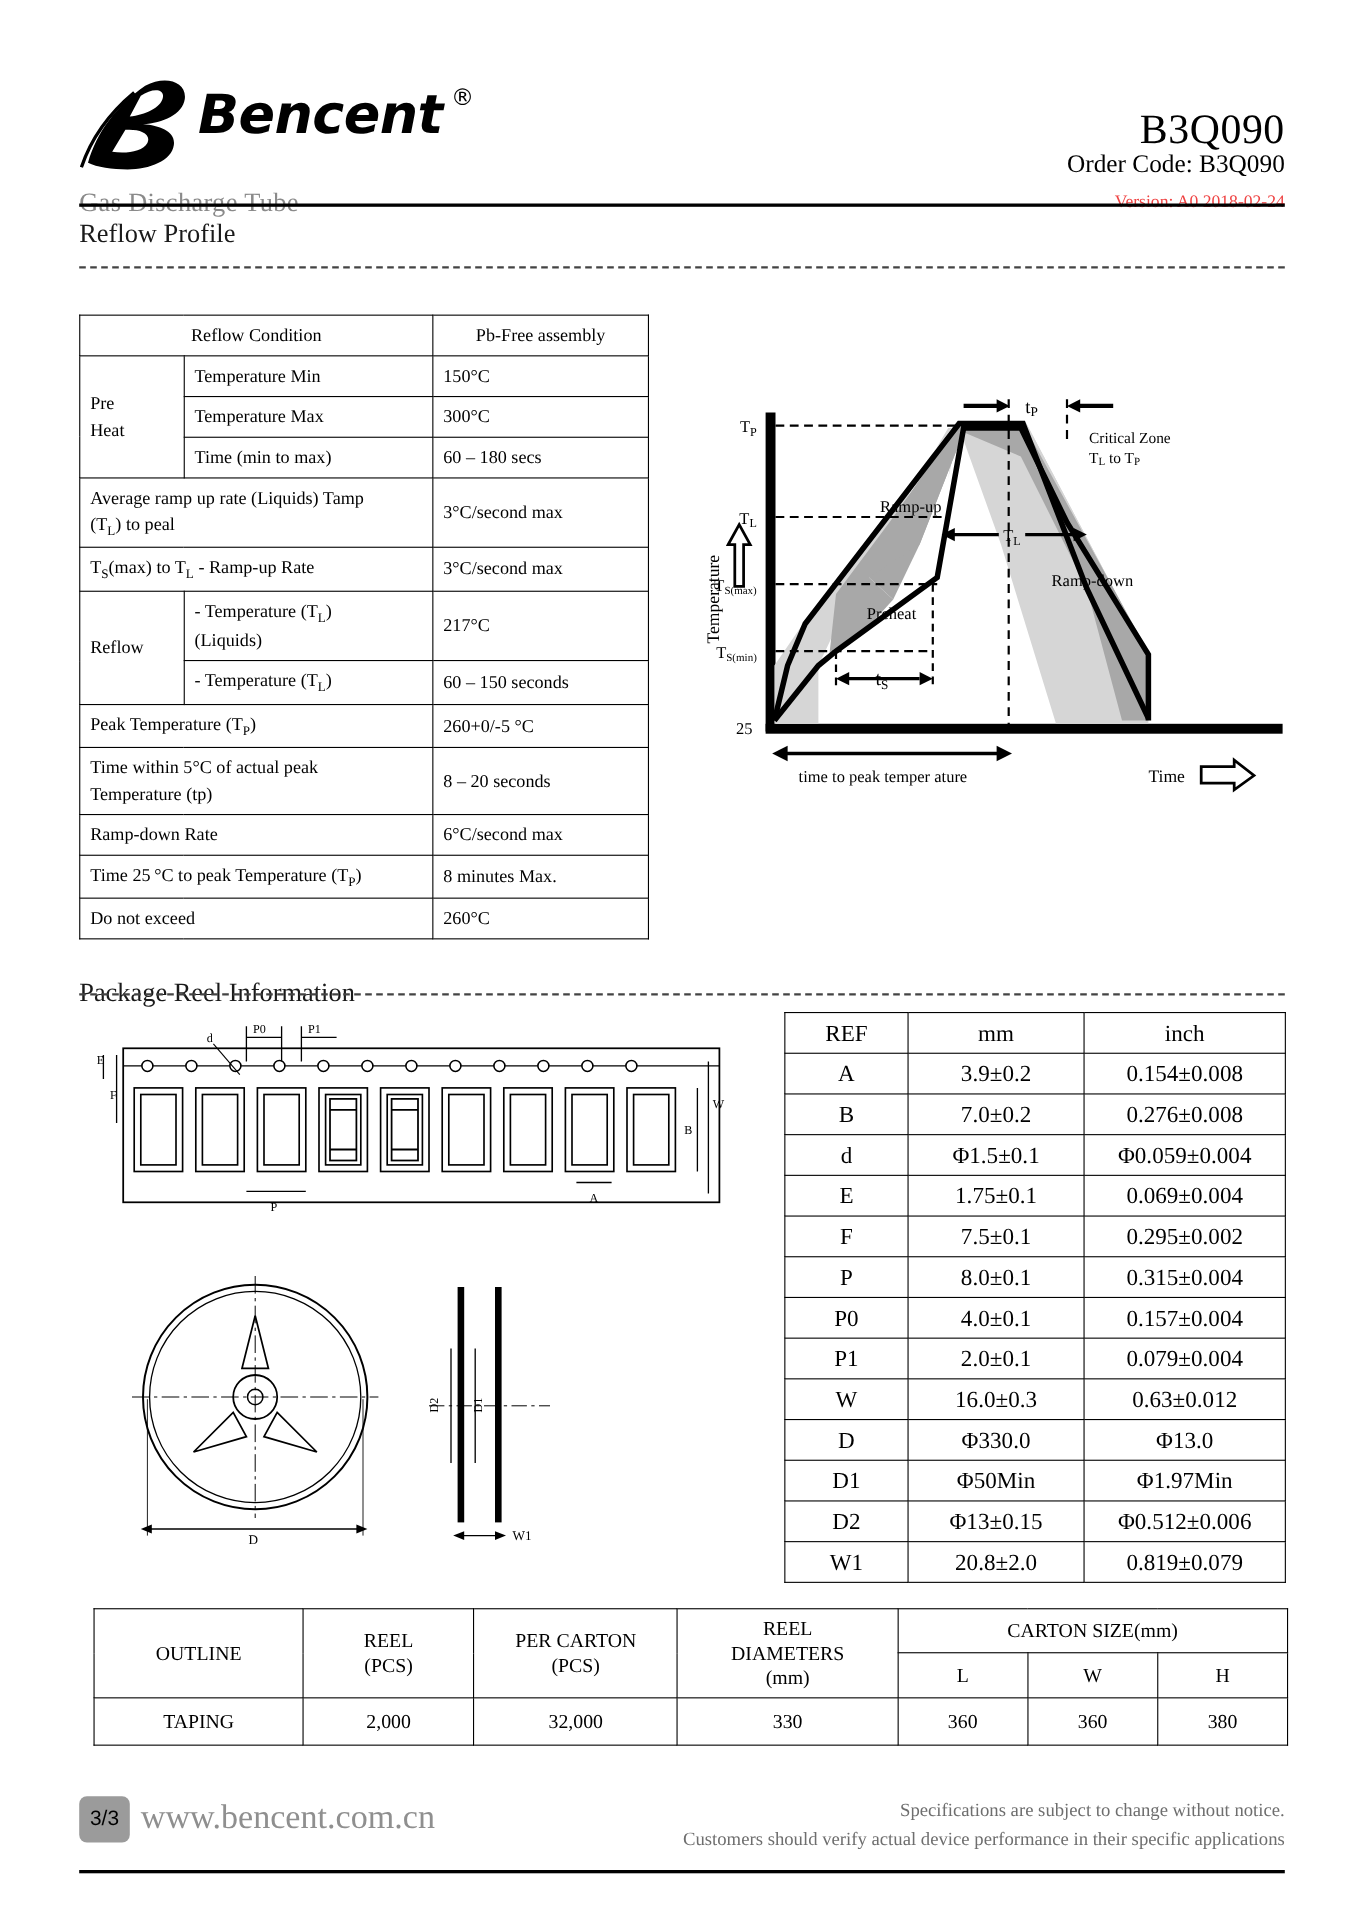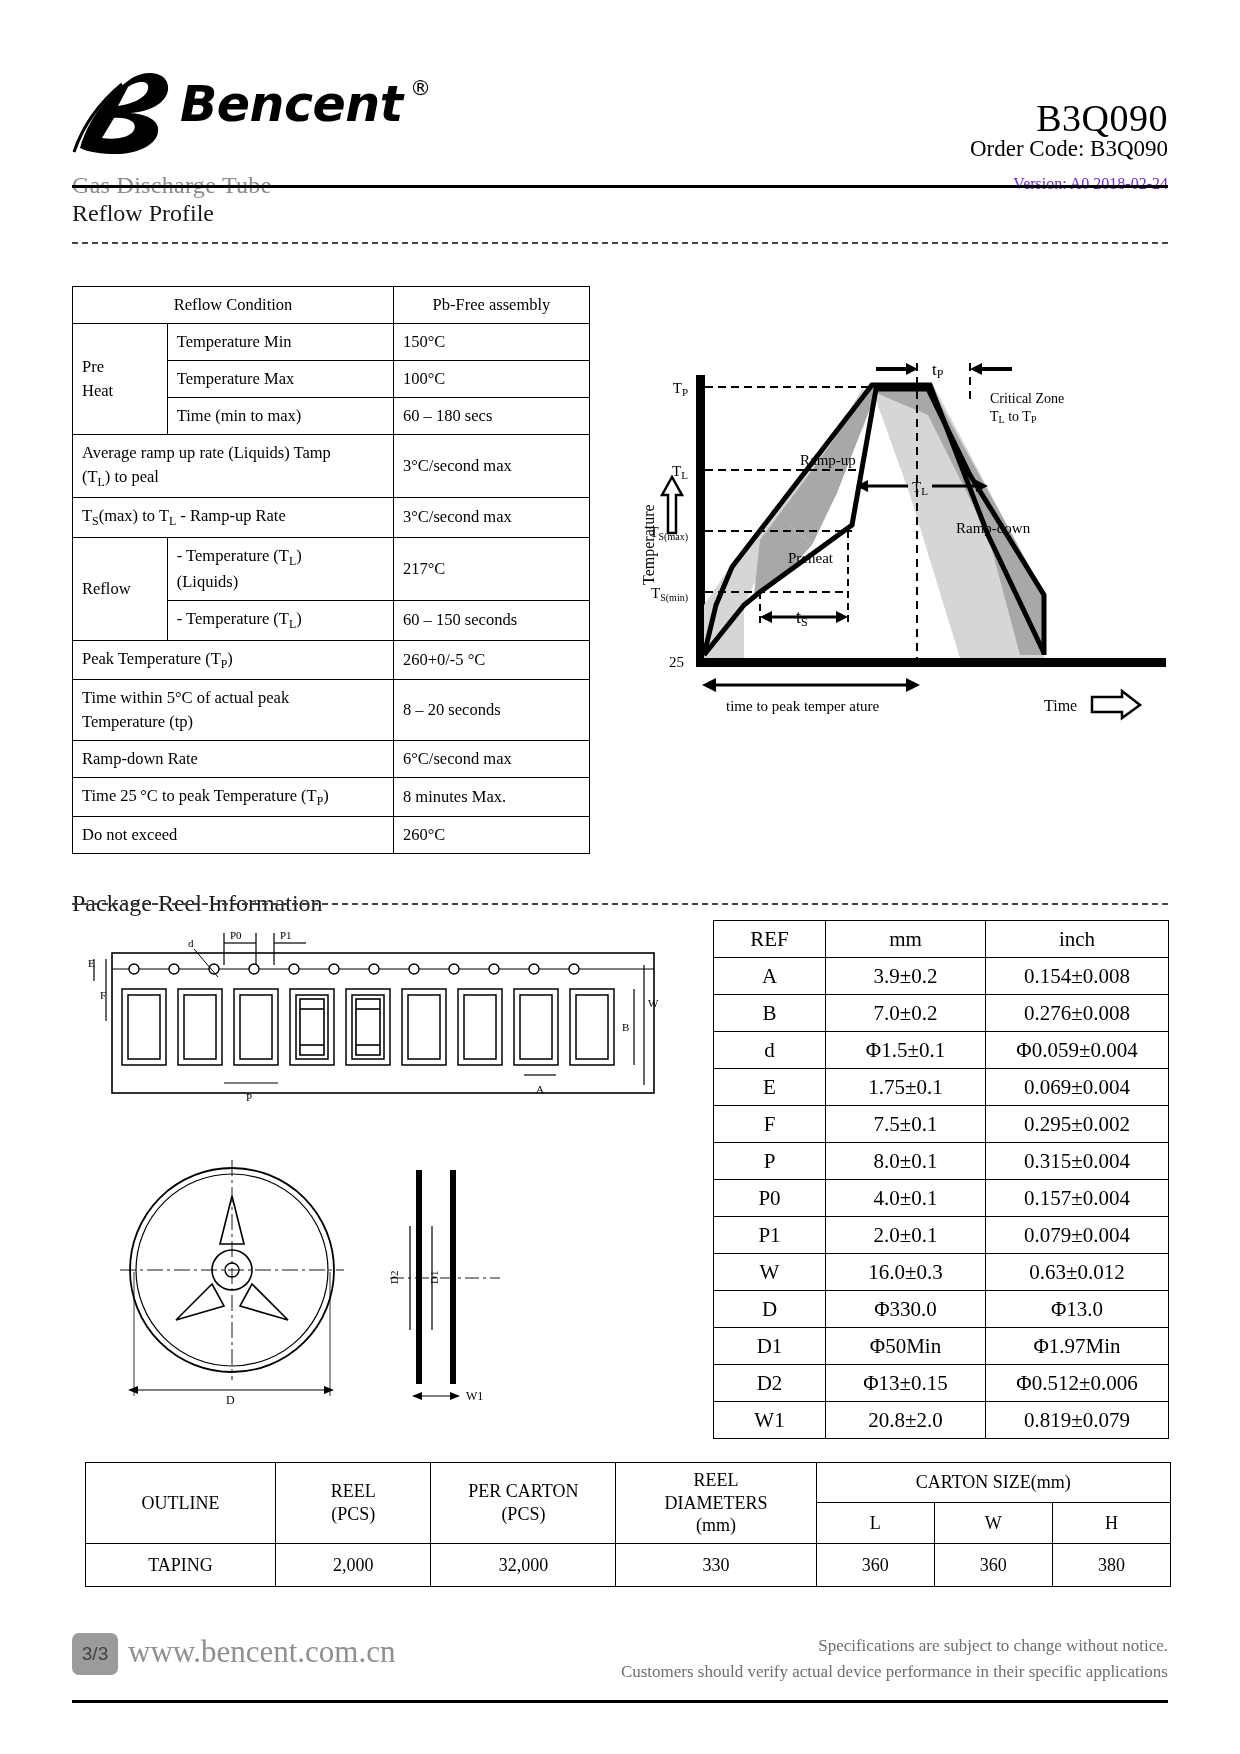--- a/index.html
+++ b/index.html
@@ -27,21 +27,21 @@
   .logo-reg { position:absolute; left:338px; top:6px; font-family:"DejaVu Sans", sans-serif; font-size:21px; }
   .subtitle {
     position:absolute; left:0; top:110px;
     font-size:24px; color:#8a8a8a; letter-spacing:0.3px;
   }
   .partno {
     position:absolute; right:0; top:34px;
     font-size:38px; letter-spacing:0.5px;
   }
   .ordercode { position:absolute; right:0; top:74px; font-size:23px; }
-  .version { position:absolute; right:0; top:113px; font-size:16px; color:#6d28d9; }
+  .version { position:absolute; right:0; top:113px; font-size:16px; color:#ef4444; }
   .header-rule { position:absolute; left:72px; top:185px; width:1096px; height:3px; background:#000; }
 
   
   .sec-title { position:absolute; font-size:24px; color:#1a1a1a; }
   .dash-rule {
     position:absolute; height:0; border-top:2px dashed #444;
   }
 
   
   table { border-collapse:collapse; }
@@ -62,21 +62,21 @@
   .outline-tbl {
     position:absolute; left:85px; top:1462px; width:1086px;
     font-size:18px;
   }
   .outline-tbl td { border:1.3px solid #000; padding:6px 4px; text-align:center; line-height:1.25; }
 
   
   .footer-badge {
     position:absolute; left:72px; top:1633px;
     width:46px; height:42px; background:#9b9b9b; border-radius:7px;
-    color:#404040; font-size:19px; text-align:center; line-height:42px;
+    color:#000000; font-size:19px; text-align:center; line-height:42px;
     font-family:"Liberation Sans", sans-serif;
   }
   .footer-url {
     position:absolute; left:128px; top:1634px;
     font-size:31px; color:#8f8f8f;
   }
   .footer-note {
     position:absolute; right:72px; top:1633px;
     text-align:right; font-size:17px; color:#6e6e6e; line-height:1.55;
   }
@@ -123,21 +123,21 @@
     <tr>
       <td rowspan="3" style="width:88px;">
         <div>Pre</div>
         <div>Heat</div>
       </td>
       <td style="width:210px;">Temperature Min</td>
       <td style="width:182px;">150°C</td>
     </tr>
     <tr>
       <td>Temperature Max</td>
-      <td>100°C</td>
+      <td>300°C</td>
     </tr>
     <tr>
       <td>Time (min to max)</td>
       <td>60 – 180 secs</td>
     </tr>
     <tr>
       <td colspan="2">
         <div>Average ramp up rate (Liquids) Tamp</div>
         <div><span>(T</span><sub>L</sub><span>) to peal</span></div>
       </td>

